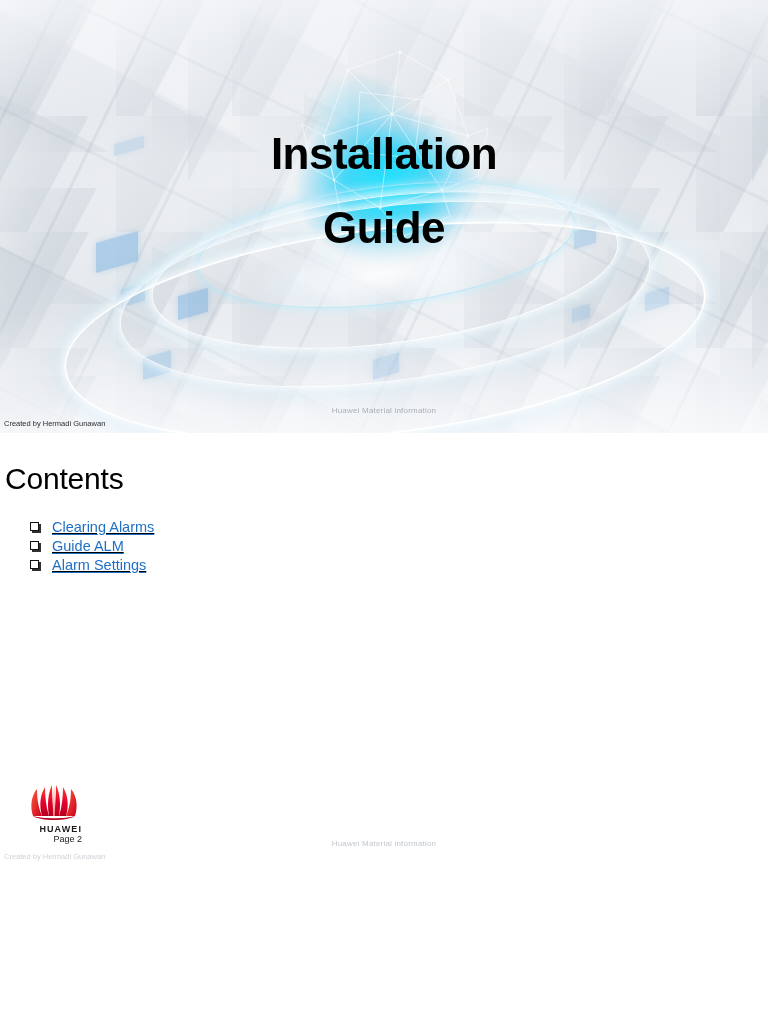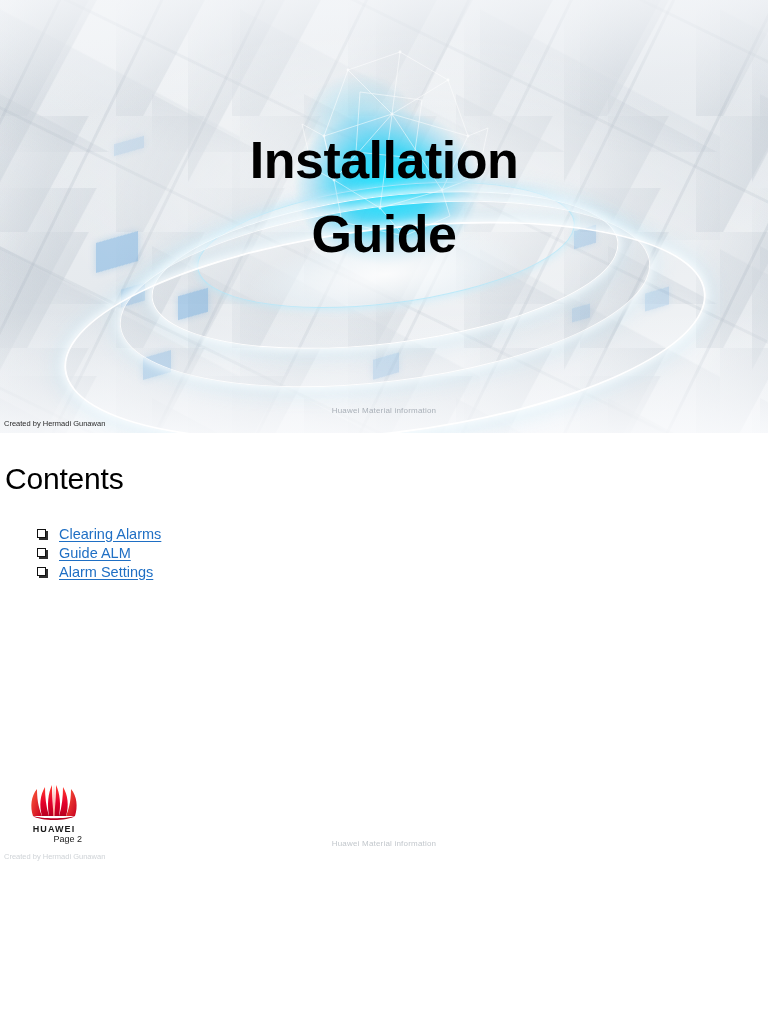--- a/index.html
+++ b/index.html
@@ -126,21 +126,21 @@
     transform: rotate(-7deg);
   }
 
   .title-text {
     position: absolute;
     left: 0; right: 0;
     top: 88px;
     text-align: center;
     font-family: "Liberation Sans", sans-serif;
     font-weight: bold;
-    font-size: 52px;
+    font-size: 44px;
     line-height: 74px;
     color: #000000;
     letter-spacing: -0.5px;
     white-space: pre-line;
     z-index: 5;
   }
 
   .watermark {
     position: absolute;
     left: 0; right: 0;
@@ -174,23 +174,24 @@
     font-size: 30px;
     font-weight: normal;
     color: #000000;
     letter-spacing: -0.2px;
   }
 
   .toc-list {
     position: absolute;
     left: 30px;
     top: 84px;
-    margin: 7px;
+    margin: 0;
     padding: 0;
     list-style: none;
+    text-decoration: underline;
   }
   .toc-item {
     display: flex;
     align-items: center;
     height: 19px;
     margin-bottom: 0px;
   }
   .bullet-box {
     width: 9px;
     height: 9px;
@@ -217,20 +218,21 @@
     width: 56px;
     text-align: center;
   }
   .huawei-logo { display: block; margin: 0 auto; }
   .huawei-word {
     font-size: 9px;
     font-weight: bold;
     letter-spacing: 1.1px;
     color: #1a1a1a;
     margin-top: 1px;
+    text-align: right;
   }
   .page-num {
     font-size: 9px;
     color: #1a1a1a;
     margin-top: 0px;
     text-align: right;
   }
 
   .watermark-2 {
     position: absolute;

